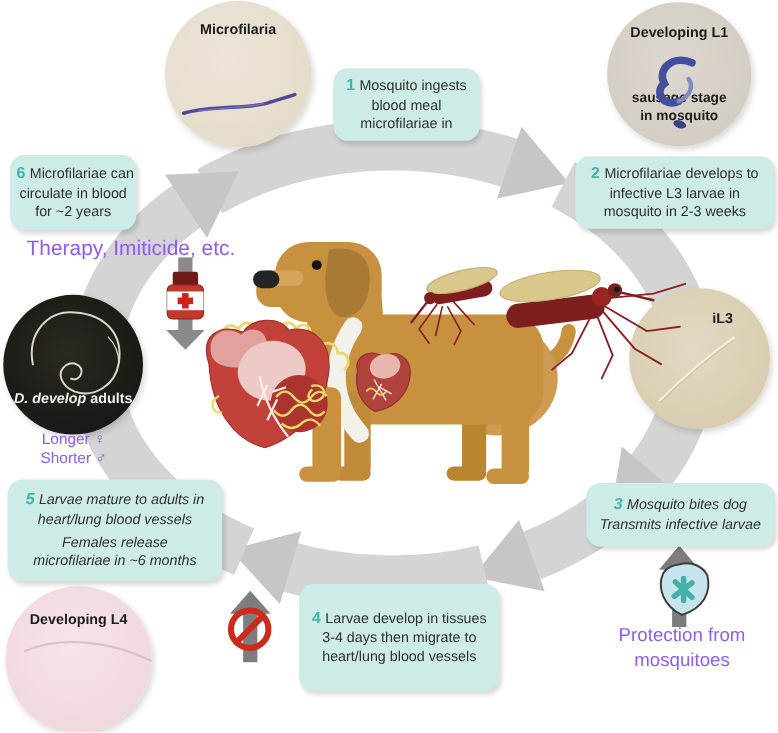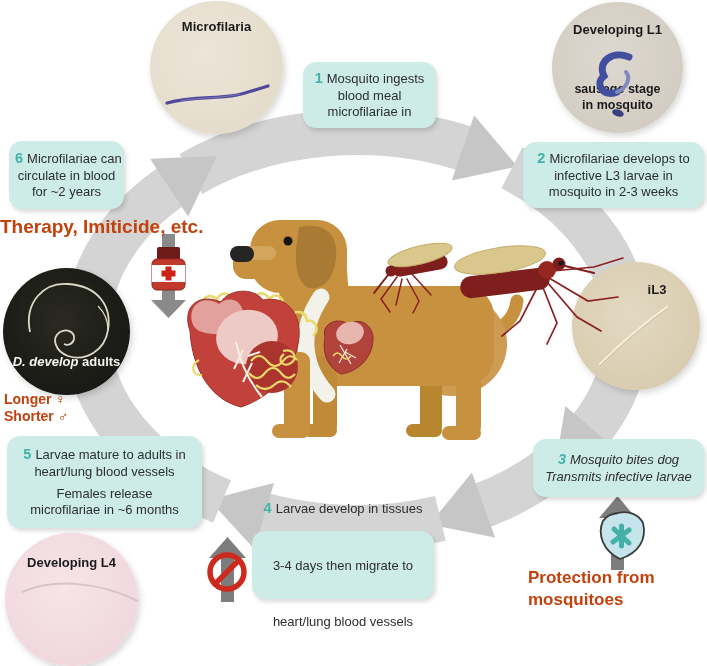--- a/index.html
+++ b/index.html
@@ -41,25 +41,25 @@
     line-height:1.3; text-align:center; display:flex; flex-direction:column;
     justify-content:center; padding:5px 6px; box-sizing:border-box;
   }
   .bline { white-space:nowrap; }
   .bline.mt { margin-top:5px; }
   .num { color:#43b2a8; font-weight:bold; font-size:14.5px; margin-right:4px; }
 
   .b1 { left:303px; top:62px;  width:133px; height:66px; }
   .b2 { left:523px; top:142px; width:181px; height:66px; }
   .b3 { left:533px; top:439px; width:171px; height:58px;font-style:italic; }
-  .b4 { left:252px; top:531px; width:182px; height:68px;gap:40px; }
-  .b5 { left:7px;   top:436px; width:195px; height:92px; }
+  .b4 { left:272px; top:531px; width:182px; height:97px; }
+  .b5 { left:7px;   top:436px; width:195px; height:92px;font-style:italic; }
   .b6 { left:9px;   top:141px; width:115px; height:68px; }
 
-  .ann { position:absolute; z-index:3; font-weight:bold; color:#c2410c; }
+  .ann { position:absolute; z-index:3; font-weight:normal; color:#8b5cf6; text-align:center; }
   .ann-therapy    { left:0px;   top:216px; width:238px; font-size:19px; }
   .ann-notes      { left:4px;   top:391px; width:126px; font-size:14px; line-height:1.22; }
   .ann-prevention { left:130px; top:606px; width:190px; font-size:17px; line-height:1.3; }
   .ann-protection { left:528px; top:567px; width:184px; font-size:17px; line-height:1.3; }
 </style>
 </head>
 <body>
 
 <div class="scene">
 

